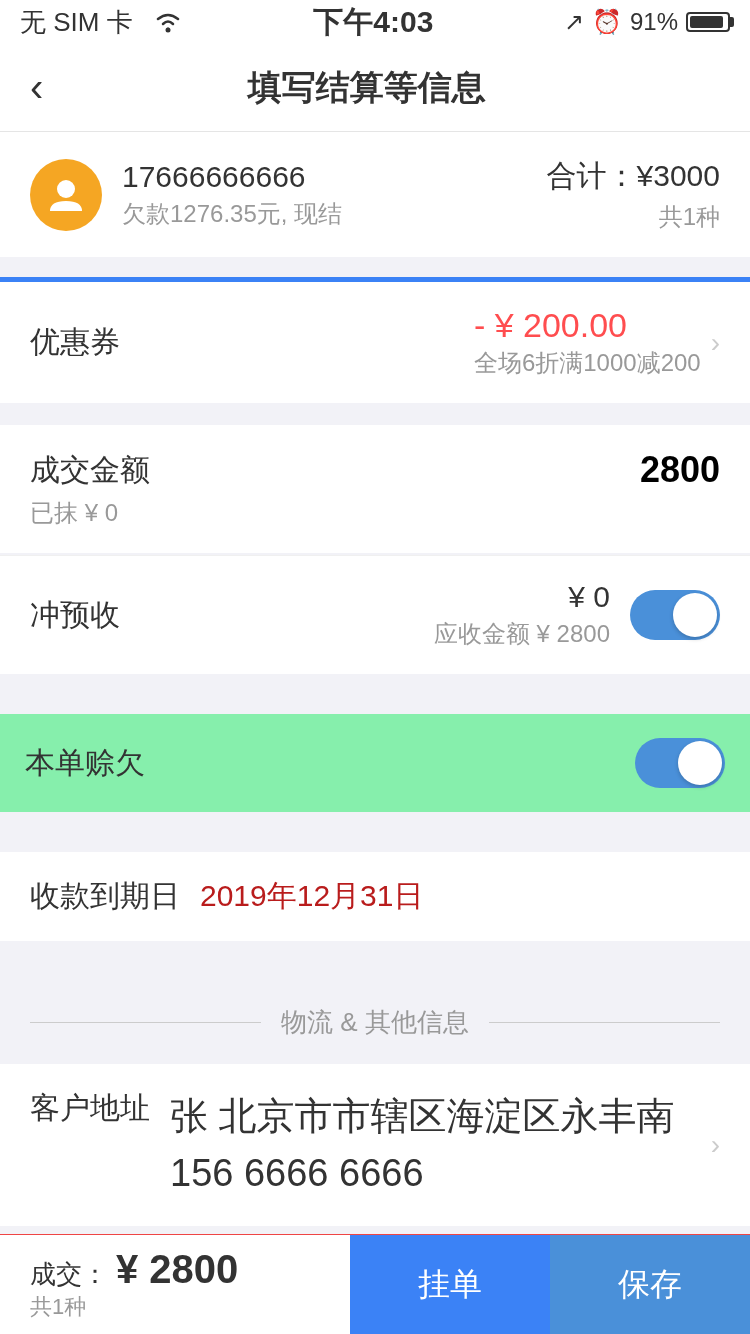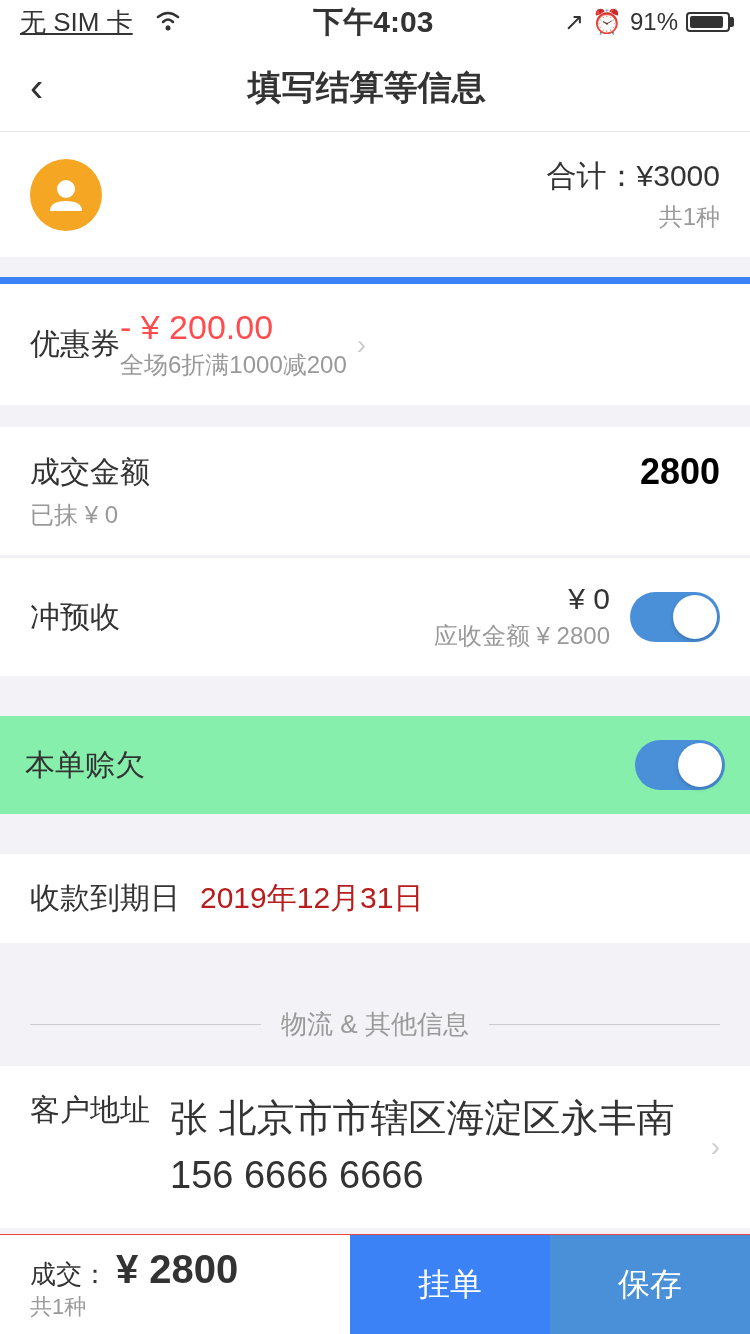--- a/index.html
+++ b/index.html
@@ -17,21 +17,21 @@
     .status-bar {
       display: flex;
       justify-content: space-between;
       align-items: center;
       height: 44px;
       padding: 0 20px;
       background: #fff;
       font-size: 26px;
       font-weight: 500;
     }
-    .status-left { display: flex; align-items: center; gap: 20px; text-decoration: underline; }
+    .status-left { display: flex; align-items: flex-end; gap: 20px; }
     .status-center { font-weight: 600; font-size: 30px; }
     .status-right { display: flex; align-items: center; gap: 8px; font-size: 24px; }
     .battery-icon {
       width: 44px; height: 20px; border: 2px solid #333; border-radius: 4px;
       position: relative; display: inline-flex; align-items: center; padding: 2px;
     }
     .battery-icon::after {
       content: ''; position: absolute; right: -6px; top: 50%; transform: translateY(-50%);
       width: 4px; height: 10px; background: #333; border-radius: 0 2px 2px 0;
     }
@@ -85,23 +85,24 @@
     .customer-phone { font-size: 30px; font-weight: 500; color: #333; }
     .customer-sub { font-size: 24px; color: #999; margin-top: 4px; }
     .customer-right { text-align: right; }
     .total-amount { font-size: 30px; color: #333; font-weight: 500; }
     .total-count { font-size: 24px; color: #999; margin-top: 4px; }
 
     
     .coupon-row {
       display: flex;
       align-items: center;
-      padding: 24px 30px;
-      background: #fff;
-      border-top: 7px solid #3b82f6;
+      justify-content: space-between;
+      padding: 24px 30px;
+      background: #fff;
+      border-top: 5px solid #3b82f6;
       margin-bottom: 2px;
     }
     .coupon-label { font-size: 30px; color: #333; }
     .coupon-right { display: flex; align-items: center; gap: 10px; }
     .coupon-amount { font-size: 34px; color: #ff4d4f; font-weight: 500; }
     .coupon-desc { font-size: 24px; color: #999; text-align: right; margin-top: 2px; }
     .chevron-icon { font-size: 28px; color: #ccc; }
 
     
     .section-gap { height: 20px; background: #f2f2f7; }
@@ -303,20 +304,24 @@
 
 <div class="section-white">
   <div class="customer-row">
     <div class="customer-left">
       <div class="avatar">
         <svg width="40" height="40" viewBox="0 0 40 40">
           <circle cx="20" cy="14" r="9" fill="#fff"></circle>
           <path d="M4 36 Q4 26 20 26 Q36 26 36 36" fill="#fff"></path>
         </svg>
       </div>
+      <div class="customer-info">
+        <div class="customer-phone">17666666666</div>
+        <div class="customer-sub">欠款1276.35元, 现结</div>
+      </div>
     </div>
     <div class="customer-right">
       <div class="total-amount">合计：¥3000</div>
       <div class="total-count">共1种</div>
     </div>
   </div>
 </div>
 
 <div class="coupon-row">
   <span class="coupon-label">优惠券</span>

